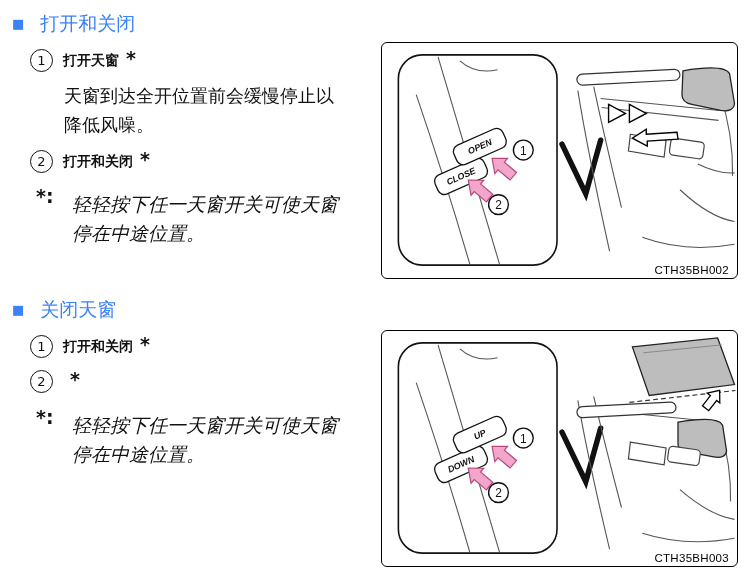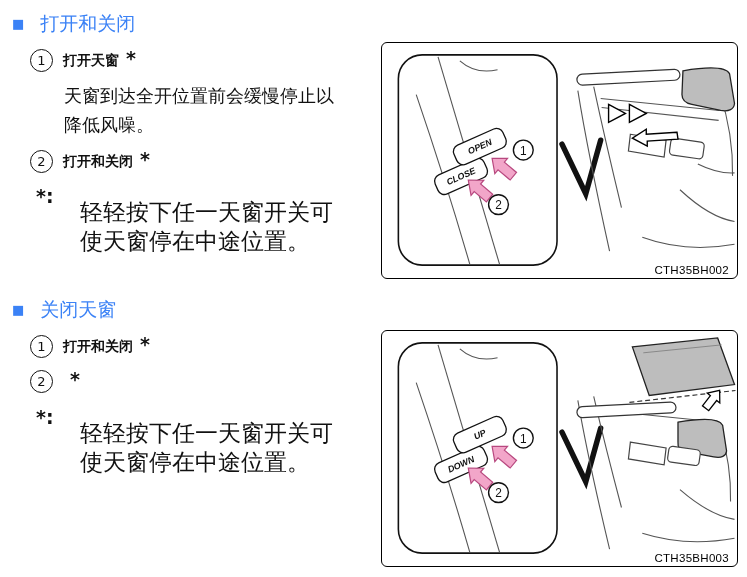--- a/index.html
+++ b/index.html
@@ -16,21 +16,21 @@
   .numbadge{
     width:21px;height:21px;border:1.4px solid #111;border-radius:50%;
     display:inline-flex;align-items:center;justify-content:center;
     font-size:13px;line-height:1;flex:0 0 auto;margin-right:10px;
   }
   .item-title{font-size:14px;font-weight:700;line-height:24px;}
   .star{font-size:19px;font-weight:700;margin-left:7px;position:relative;top:-2px;}
   p.body{margin:8px 0 0 56px;width:272px;font-size:18px;line-height:29px;}
   .footnote{display:flex;margin:8px 0 0 28px;}
   .fn-prefix{font-size:19px;font-weight:700;width:28px;flex:0 0 auto;line-height:29px;}
-  .fn-text{margin:16px;width:272px;font-size:23px;line-height:29px;}
+  .fn-text{margin:8px;width:272px;font-size:19px;line-height:29px;font-style:italic;}
   .figure{
     position:absolute;left:381px;width:357px;height:237px;background:#fff;
     border:1.6px solid #000;border-radius:6px;box-sizing:border-box;
   }
   .fig1{top:42px;}
   .fig2{top:330px;}
   .fig-art{position:absolute;left:0;top:0;width:100%;height:100%;}
   .fig-code{
     position:absolute;right:8px;bottom:2px;font-size:11.5px;letter-spacing:.3px;
     font-family:"Liberation Sans","DejaVu Sans",sans-serif;color:#000;text-align:right;

